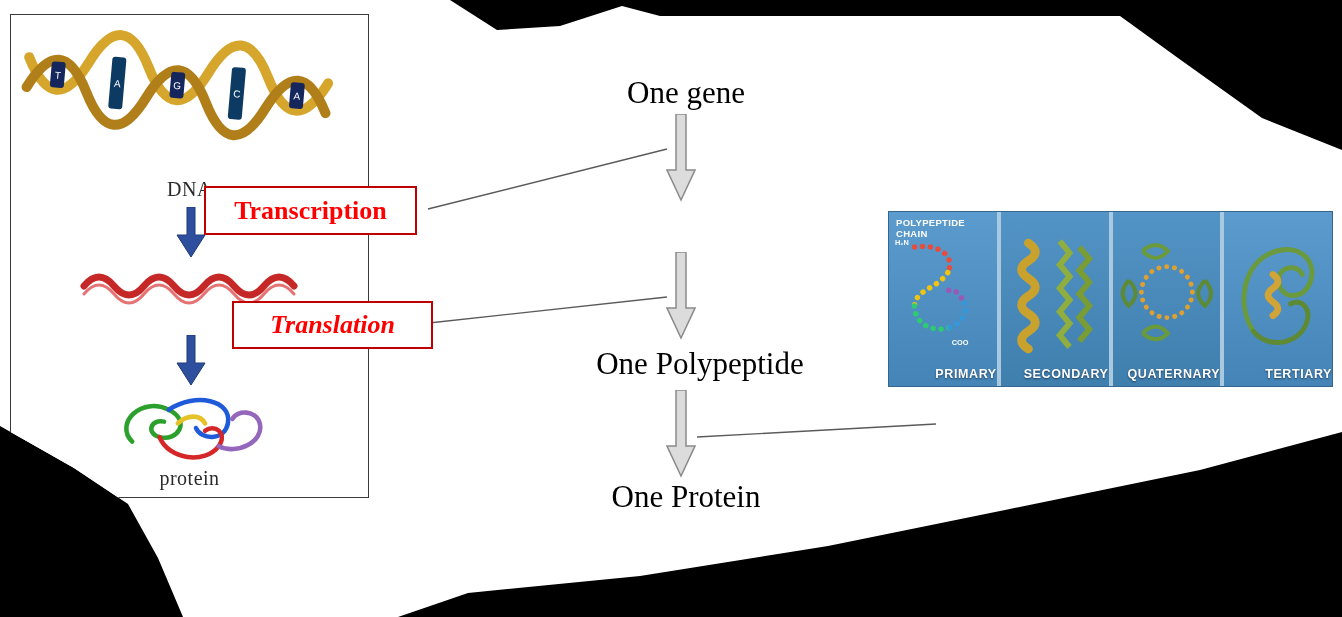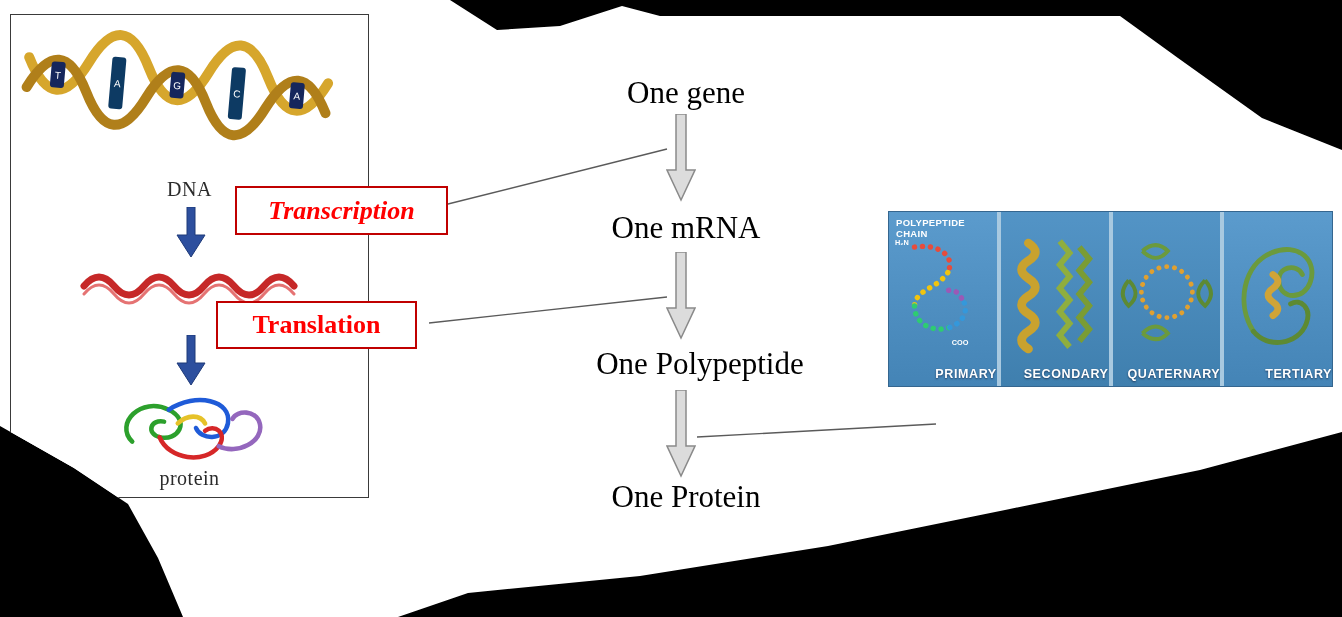--- a/index.html
+++ b/index.html
@@ -23,22 +23,22 @@
   .fs0{left:566px;top:75px;width:240px;}
   .fs1{left:566px;top:210px;width:240px;}
   .fs2{left:560px;top:346px;width:280px;}
   .fs3{left:566px;top:479px;width:240px;}
   .garrow{position:absolute;width:30px;height:88px;}
   .ga0{left:666px;top:114px;} .ga1{left:666px;top:252px;} .ga2{left:666px;top:390px;}
   
   .pbox{position:absolute;display:flex;align-items:center;justify-content:center;
         background:#fff;border:2px solid #c00000;color:#ff0000;
         font-family:"Liberation Serif",serif;font-weight:700;font-size:26px;}
-  .pbox-transcription{left:235px;top:186px;width:209px;height:45px;font-style:italic;}
-  .pbox-translation{left:216px;top:301px;width:197px;height:44px;}
+  .pbox-transcription{left:204px;top:186px;width:209px;height:45px;}
+  .pbox-translation{left:232px;top:301px;width:197px;height:44px;font-style:italic;}
   .pbox-folding{left:936px;top:401px;width:169px;height:45px;}
   .connectors{position:absolute;inset:0;pointer-events:none;}
   
   .right-panel{position:absolute;left:888px;top:211px;width:443px;height:174px;
                background:#a8c9e0;border:1px solid #35668f;display:flex;gap:4px;}
   .rp-col{position:relative;flex:1 1 0;background:linear-gradient(#5b9bcd,#4484b6);}
   .rp-col.alt{background:linear-gradient(#5394c6,#3f7fae);}
   .rp-col svg{position:absolute;inset:0;width:100%;height:100%;}
   .rp-header{position:absolute;top:5px;left:7px;color:#fff;font-weight:700;
              font-size:9.5px;letter-spacing:.3px;z-index:2;}
@@ -103,23 +103,20 @@
       <div class="lp-label" style="top:452px">protein</div>
     </div>
 
     <div class="flow-step fs0">
       <span class="b">One</span><span> gene</span>
     </div>
     <svg class="garrow ga0" viewBox="0 0 30 88">
       <polygon points="10,0 20,0 20,56 29,56 15,86 1,56 10,56" fill="#dcdcdc" stroke="#8a8a8a" stroke-width="1.5"></polygon>
     </svg>
 
-    <div class="flow-step fs1">
-      <span class="b">One</span><span> mRNA</span>
-    </div>
     <svg class="garrow ga1" viewBox="0 0 30 88">
       <polygon points="10,0 20,0 20,56 29,56 15,86 1,56 10,56" fill="#dcdcdc" stroke="#8a8a8a" stroke-width="1.5"></polygon>
     </svg>
 
     <div class="flow-step fs2">
       <span class="b">One</span><span> Polypeptide</span>
     </div>
     <svg class="garrow ga2" viewBox="0 0 30 88">
       <polygon points="10,0 20,0 20,56 29,56 15,86 1,56 10,56" fill="#dcdcdc" stroke="#8a8a8a" stroke-width="1.5"></polygon>
     </svg>

